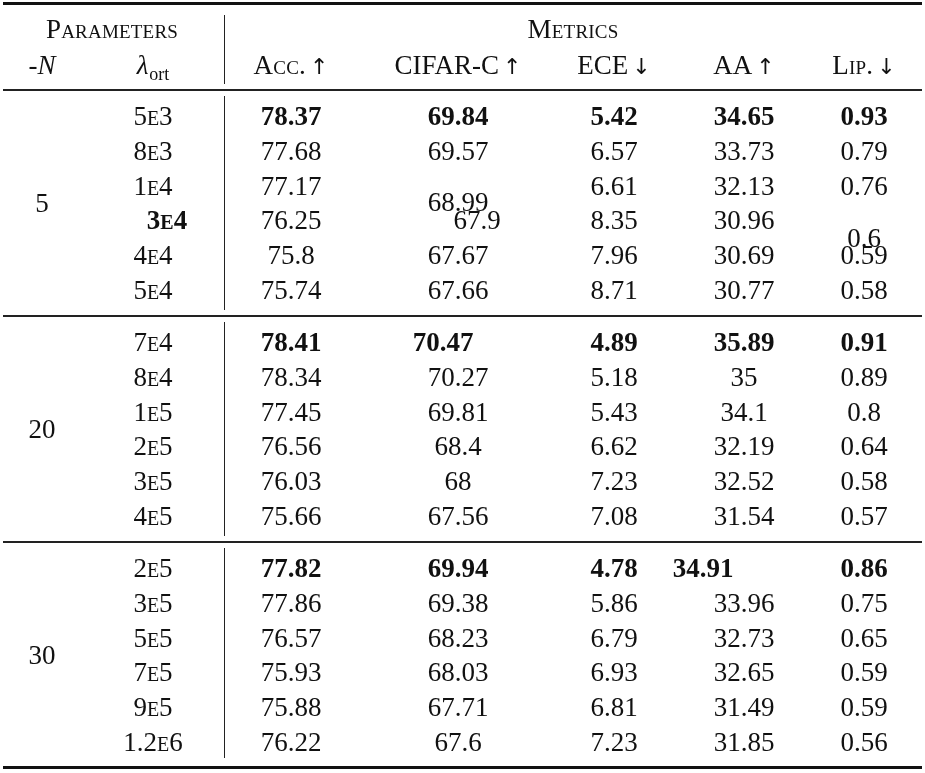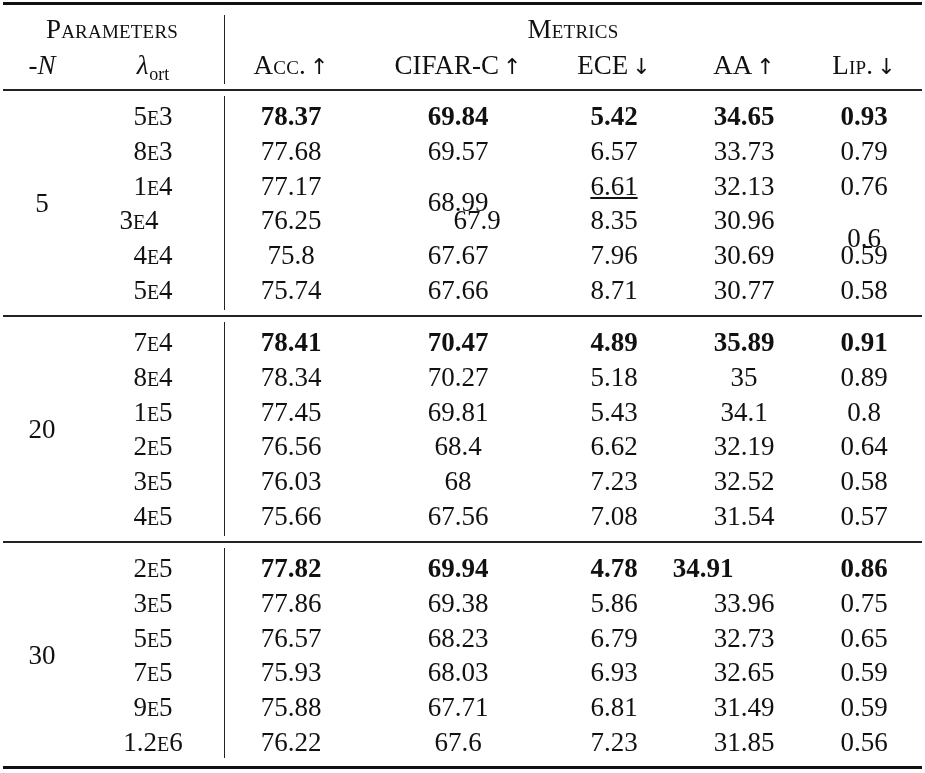--- a/index.html
+++ b/index.html
@@ -65,26 +65,26 @@
           <div class="cell" style="left: 291px; top: 135.8px;"><span>77.68</span></div>
           <div class="cell" style="left: 458px; top: 135.8px;"><span>69.57</span></div>
           <div class="cell" style="left: 614px; top: 135.8px;"><span>6.57</span></div>
           <div class="cell" style="left: 744px; top: 135.8px;"><span>33.73</span></div>
           <div class="cell" style="left: 864px; top: 135.8px;"><span>0.79</span></div>
         </div>
         <div>
           <div class="cell" style="left: 153px; top: 170.6px;"><span>1</span><span class="smallE">E</span><span>4</span></div>
           <div class="cell" style="left: 291px; top: 170.6px;"><span>77.17</span></div>
           <div class="cell" style="left: 458px; top: 170.6px; margin-top: 16px;"><span>68.99</span></div>
-          <div class="cell" style="left: 614px; top: 170.6px; text-decoration: underline;"><span>6.61</span></div>
+          <div class="cell" style="left: 614px; top: 170.6px;"><span>6.61</span></div>
           <div class="cell" style="left: 744px; top: 170.6px;"><span>32.13</span></div>
           <div class="cell" style="left: 864px; top: 170.6px;"><span>0.76</span></div>
         </div>
         <div>
-          <div class="cell" style="left: 139px; top: 205.4px;"><span>3</span><span class="smallE">E</span><span>4</span></div>
+          <div class="cell" style="left: 167px; top: 205.4px; font-weight: bold;"><span>3</span><span class="smallE">E</span><span>4</span></div>
           <div class="cell" style="left: 291px; top: 205.4px;"><span>76.25</span></div>
           <div class="cell" style="left: 458px; top: 205.4px; margin-left: 19px;"><span>67.9</span></div>
           <div class="cell" style="left: 614px; top: 205.4px;"><span>8.35</span></div>
           <div class="cell" style="left: 744px; top: 205.4px;"><span>30.96</span></div>
           <div class="cell" style="left: 864px; top: 223px;"><span>0.6</span></div>
         </div>
         <div>
           <div class="cell" style="left: 153px; top: 240.2px;"><span>4</span><span class="smallE">E</span><span>4</span></div>
           <div class="cell" style="left: 291px; top: 240.2px;"><span>75.8</span></div>
           <div class="cell" style="left: 458px; top: 240.2px;"><span>67.67</span></div>
@@ -99,21 +99,21 @@
           <div class="cell" style="left: 614px; top: 275px;"><span>8.71</span></div>
           <div class="cell" style="left: 744px; top: 275px;"><span>30.77</span></div>
           <div class="cell" style="left: 864px; top: 275px;"><span>0.58</span></div>
         </div>
       </div>
       <div>
         <div class="cell" style="left: 42px; top: 414px;"><span>20</span></div>
         <div>
           <div class="cell" style="left: 153px; top: 327px;"><span>7</span><span class="smallE">E</span><span>4</span></div>
           <div class="cell bold" style="left: 291px; top: 327px;"><span>78.41</span></div>
-          <div class="cell bold" style="left: 458px; top: 327px;"><span>70.47</span></div>
+          <div class="cell bold" style="left: 443px; top: 327px;"><span>70.47</span></div>
           <div class="cell bold" style="left: 614px; top: 327px;"><span>4.89</span></div>
           <div class="cell bold" style="left: 744px; top: 327px;"><span>35.89</span></div>
           <div class="cell bold" style="left: 864px; top: 327px;"><span>0.91</span></div>
         </div>
         <div>
           <div class="cell" style="left: 153px; top: 361.8px;"><span>8</span><span class="smallE">E</span><span>4</span></div>
           <div class="cell" style="left: 291px; top: 361.8px;"><span>78.34</span></div>
           <div class="cell" style="left: 458px; top: 361.8px;"><span>70.27</span></div>
           <div class="cell" style="left: 614px; top: 361.8px;"><span>5.18</span></div>
           <div class="cell" style="left: 744px; top: 361.8px;"><span>35</span></div>

